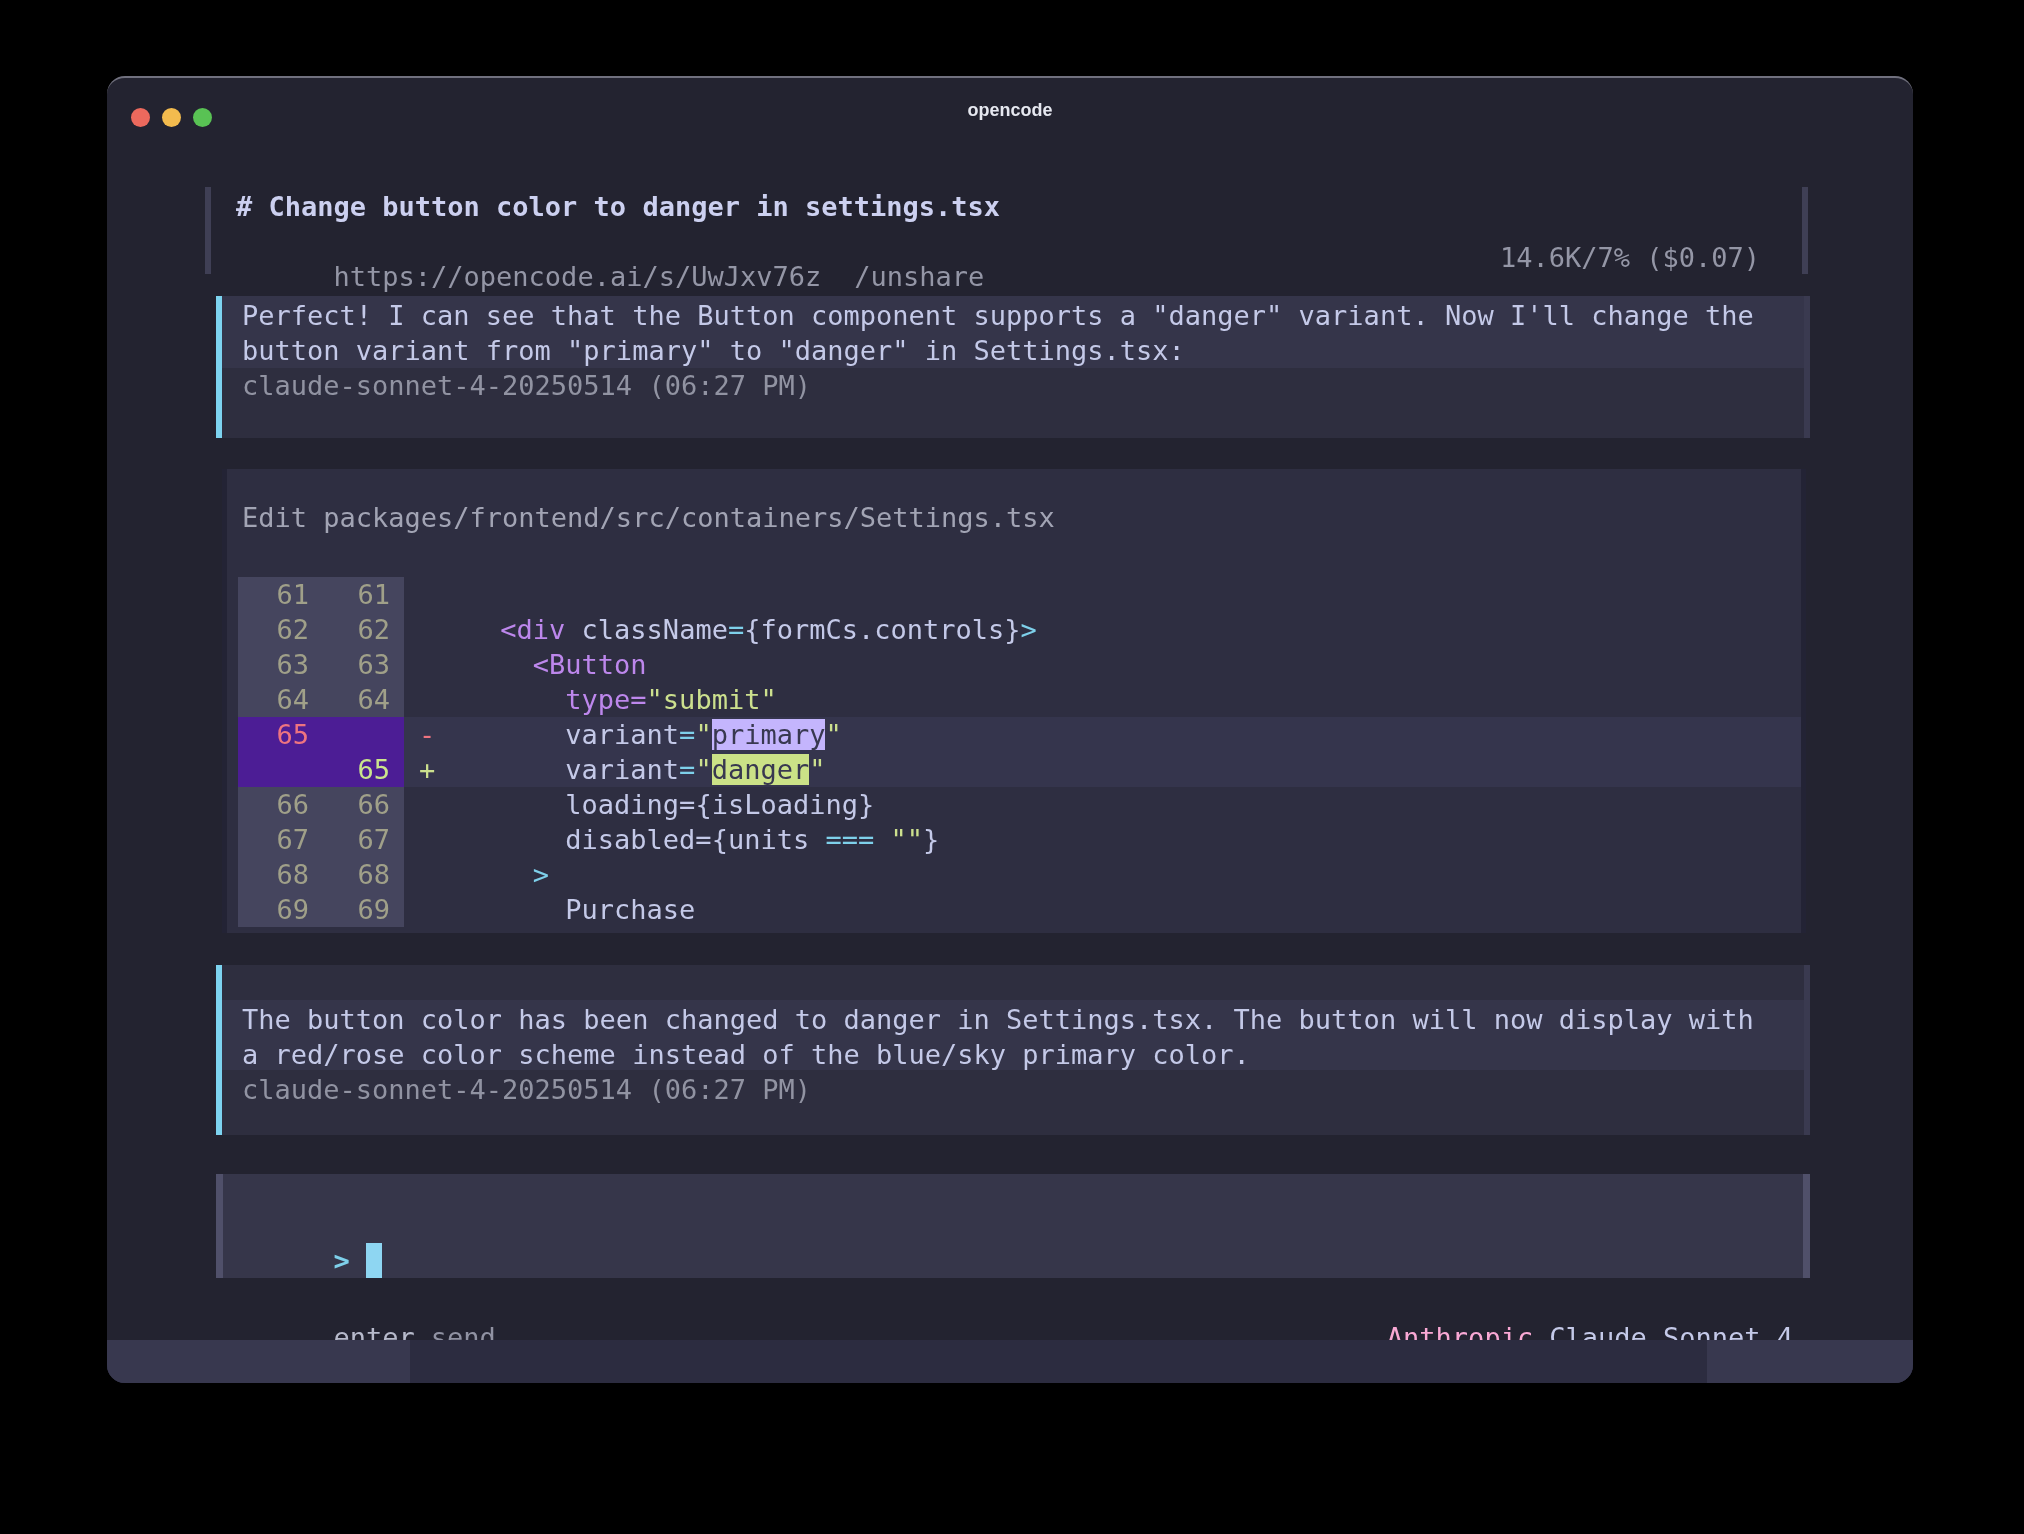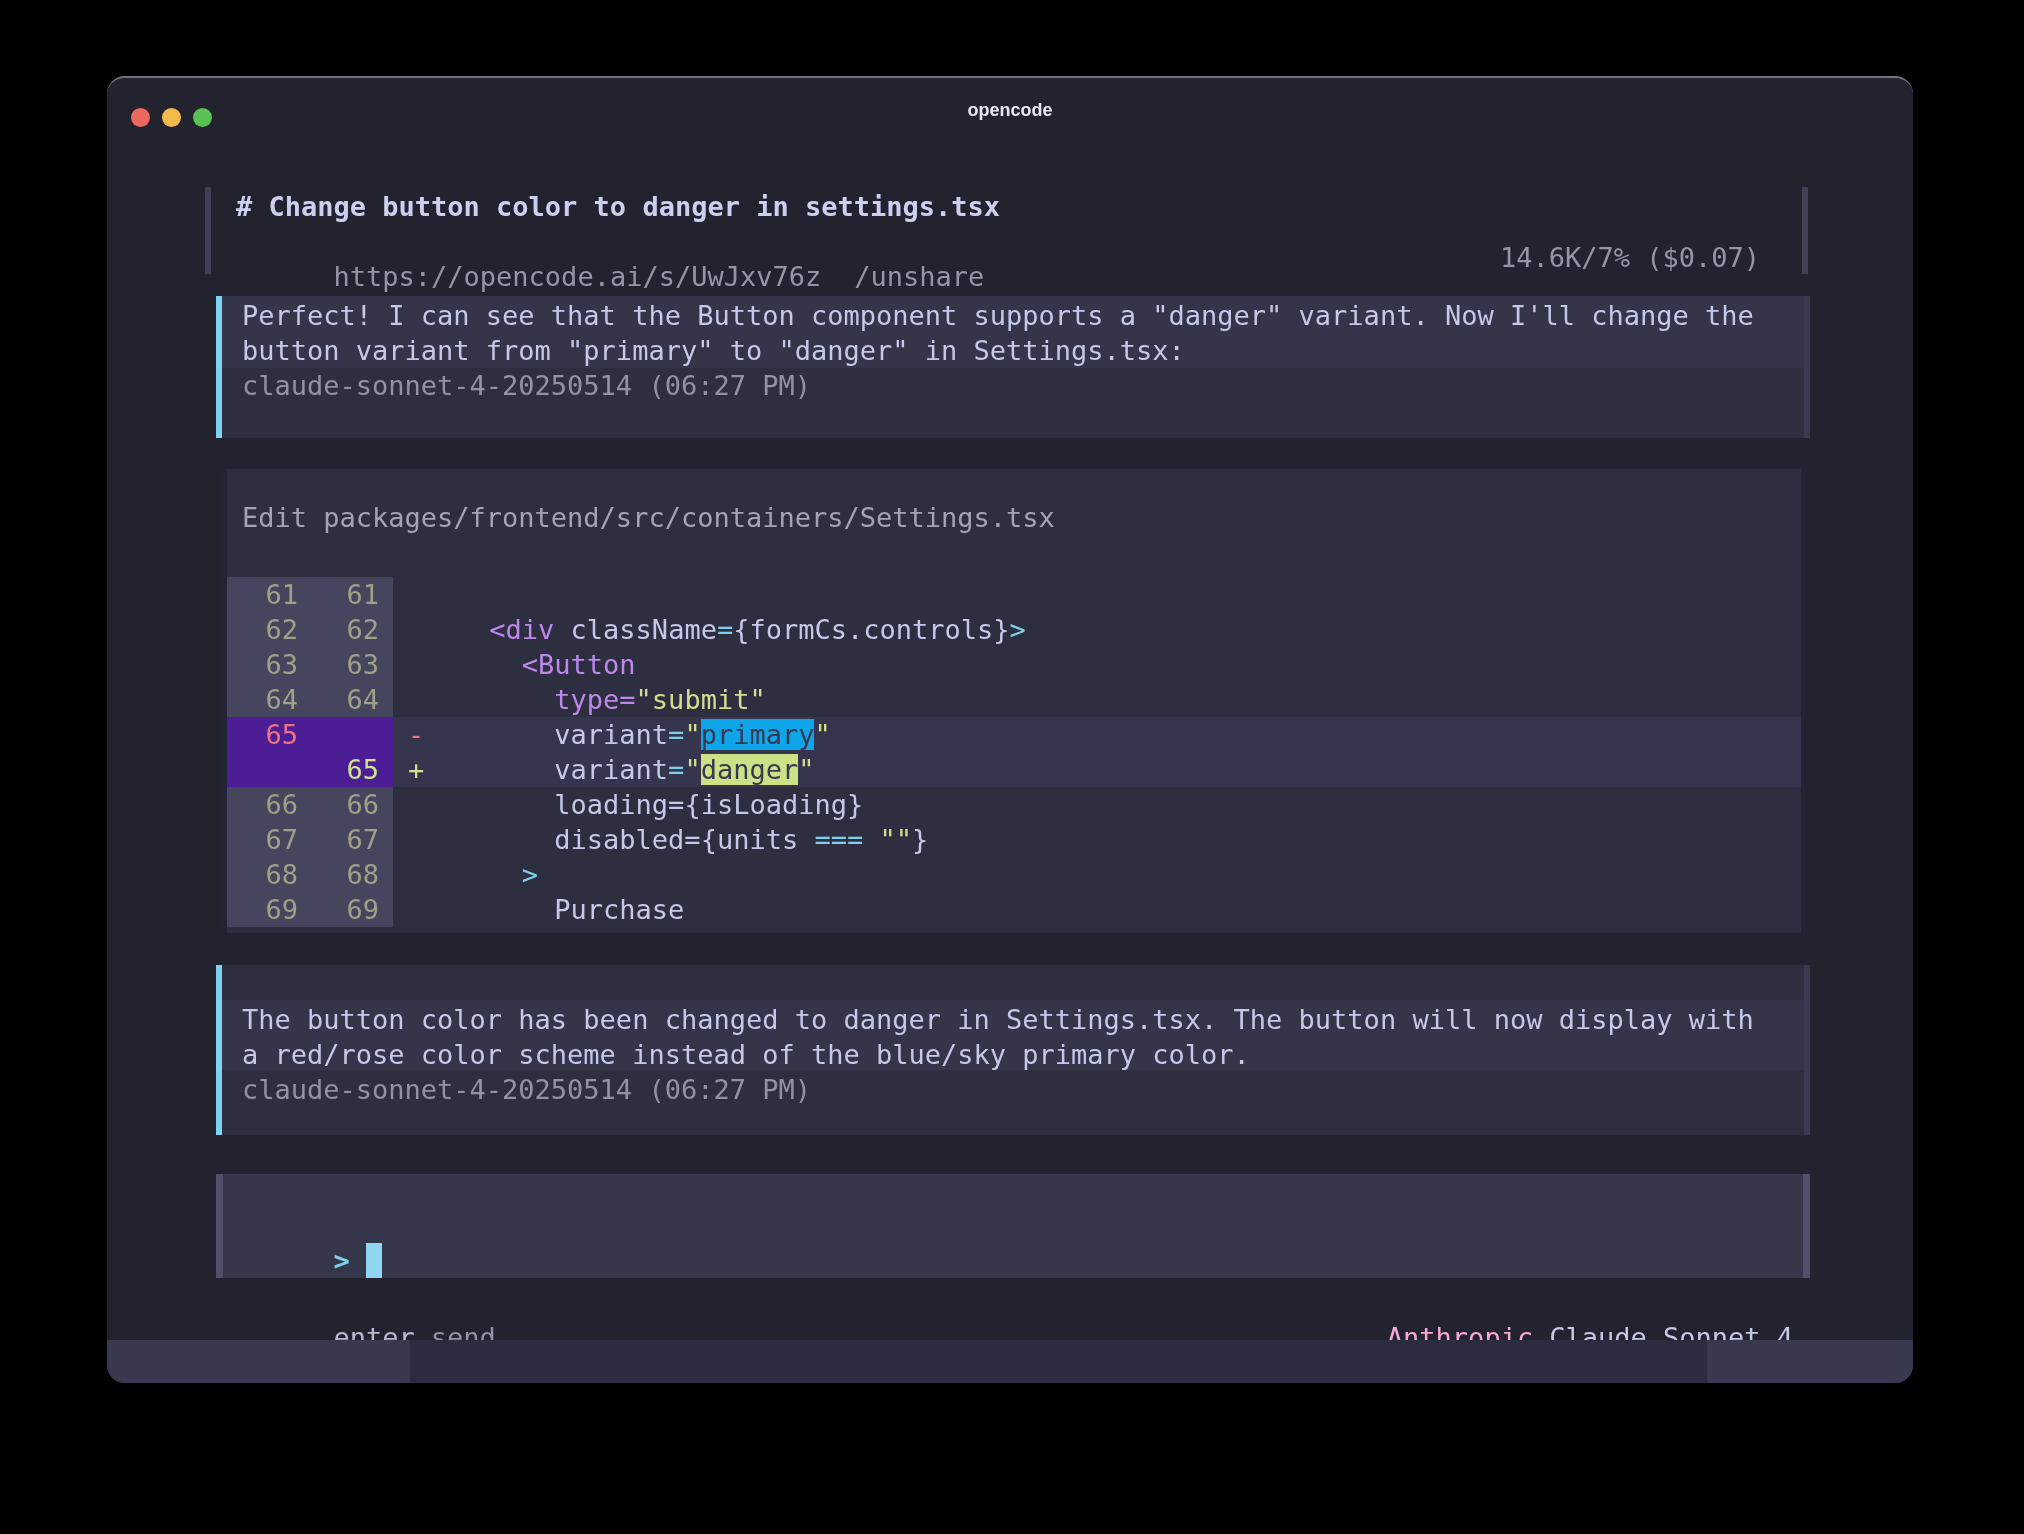--- a/index.html
+++ b/index.html
@@ -40,33 +40,33 @@
   .meta { color:#9193a2; }
   .msg1 { top:218px; height:142px; }
   .msg2 { top:887px; height:170px; }
 
   
   .tool { position:absolute; left:115px; top:391px; width:1584px; height:464px; background:#2e2e41; }
   .tool .vbar { background:#232335; width:5px; }
   .tool .bl { left:0; } .tool .br { right:0; }
   .ttitle { position:absolute; left:20px; top:31px; height:35px; line-height:35px;
             color:#a2a4b4; white-space:pre; }
-  .diff { position:absolute; left:5px; right:5px; top:108px; }
+  .diff { position:absolute; left:16px; right:5px; top:108px; }
   .drow { display:flex; height:35px; line-height:35px; white-space:pre; }
   .dnum { width:85px; text-align:right; padding-right:14px; }
   .dnum.nw { width:81px; }
   .dcode { flex:1; padding-left:15px; white-space:pre; overflow:hidden; }
   .k-ctx .dnum { background:#45455e; color:#a0a089; }
   .k-del .dnum, .k-add .dnum { background:#4c1d95; color:transparent; }
   .k-del .dnum.od { color:#ee7480; }
   .k-add .dnum.nw { color:#cbe68c; }
   .k-del .dcode, .k-add .dcode { background:#35354d; }
   .c-pw { color:#c4c9e8; } .c-purple { color:#bd87ec; } .c-cyan { color:#7ed0ea; }
   .c-green { color:#cce08e; } .c-red { color:#ee7480; }
-  .hl-del { background:#0ea5e9; color:#383850; }
+  .hl-del { background:#c4b5fd; color:#383850; }
   .hl-add { background:#cbe287; color:#383850; }
 
   
   .inputbox { position:absolute; left:109px; top:1096px; width:1594px; height:104px; background:#36364a; }
   .inputbox .vbar { width:7px; background:#50506a; }
   .inputbox .bl { left:0; } .inputbox .br { right:0; }
   .promptline { position:absolute; left:20px; top:34px; height:35px; line-height:35px; white-space:pre; }
   .prompt { color:#7ed0ea; font-weight:bold; }
   .cursor { display:inline-block; width:16px; height:35px; vertical-align:bottom; background:#8ed6f2; }
 

